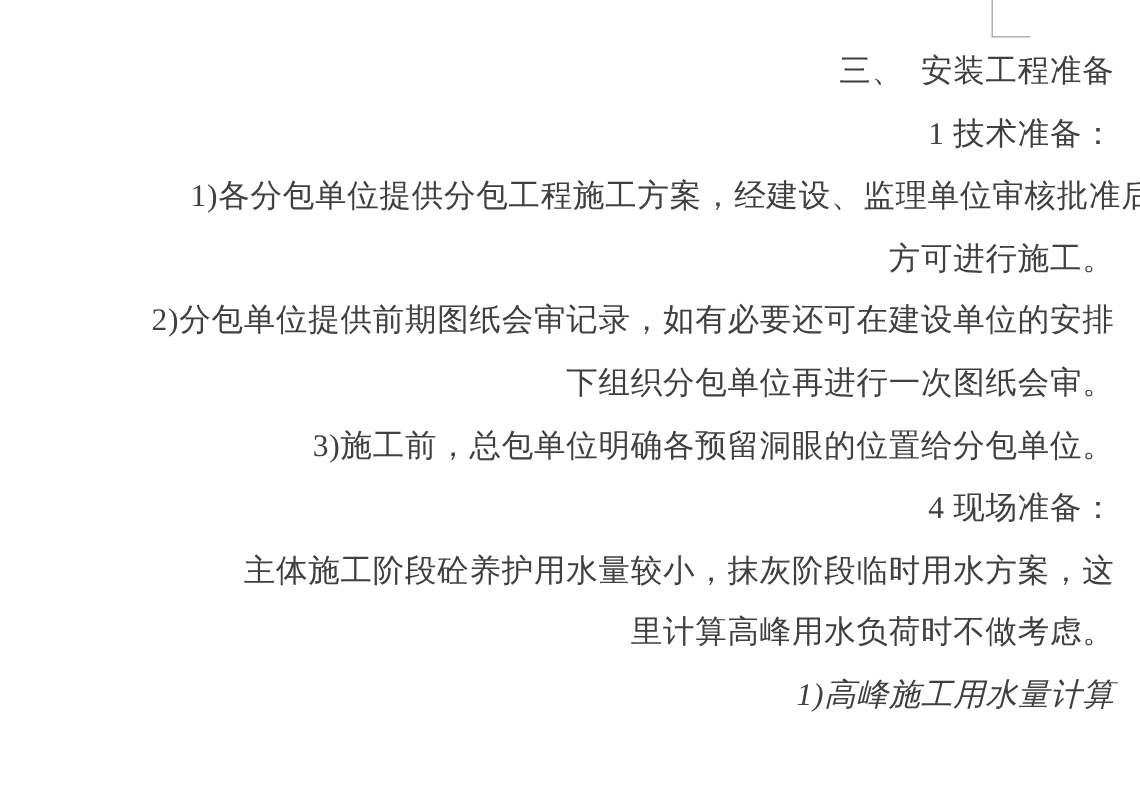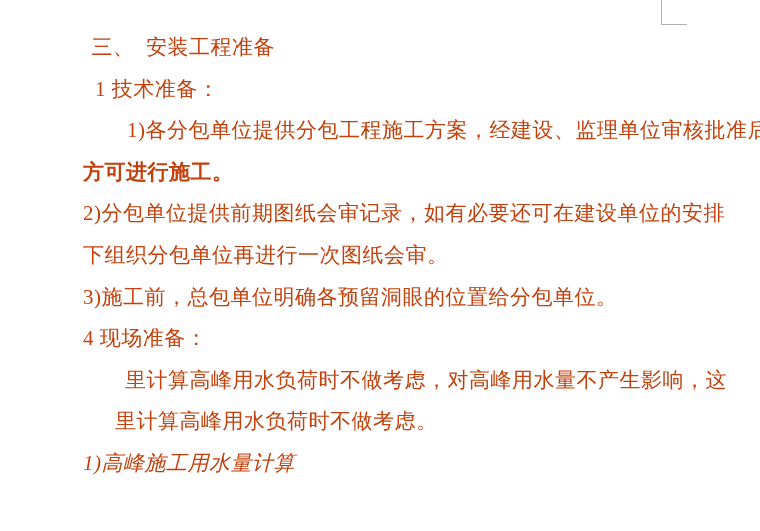--- a/index.html
+++ b/index.html
@@ -58,27 +58,27 @@
 </head>
 <body>
 
 <div class="page" style="background: rgb(255, 255, 255);">
 
   <div class="crop-mark">
     <div class="crop-v" style="background: rgb(176, 176, 176);"></div>
     <div class="crop-h" style="background: rgb(176, 176, 176);"></div>
   </div>
 
-  <div class="text-area" id="text-lines" style="color: #c2410c;">
+  <div class="text-area" id="text-lines" style="color: #404040; text-align: right;">
       <div class="line" style="padding-left: 8.4px;">三、  安装工程准备</div>
       <div class="line" style="padding-left: 0px; margin-left: 12px;">1 技术准备：</div>
       <div class="line" style="padding-left: 0px; margin-left: 44px;">1)各分包单位提供分包工程施工方案，经建设、监理单位审核批准后</div>
-      <div class="line" style="padding-left: 0px; font-weight: bold;">方可进行施工。</div>
+      <div class="line" style="padding-left: 0px;">方可进行施工。</div>
       <div class="line" style="padding-left: 0px;">2)分包单位提供前期图纸会审记录，如有必要还可在建设单位的安排</div>
       <div class="line" style="padding-left: 0px;">下组织分包单位再进行一次图纸会审。</div>
       <div class="line" style="padding-left: 0px;">3)施工前，总包单位明确各预留洞眼的位置给分包单位。</div>
       <div class="line" style="padding-left: 0px;">4 现场准备：</div>
-      <div class="line" style="padding-left: 42px;">里计算高峰用水负荷时不做考虑，对高峰用水量不产生影响，这</div>
+      <div class="line" style="padding-left: 42px;">主体施工阶段砼养护用水量较小，抹灰阶段临时用水方案，这</div>
       <div class="line" style="padding-left: 0px; margin-left: 32px;">里计算高峰用水负荷时不做考虑。</div>
       <div class="line" style="padding-left: 0px; font-style: italic;">1)高峰施工用水量计算</div>
     </div>
 
 </div>
 
 </body></html>

